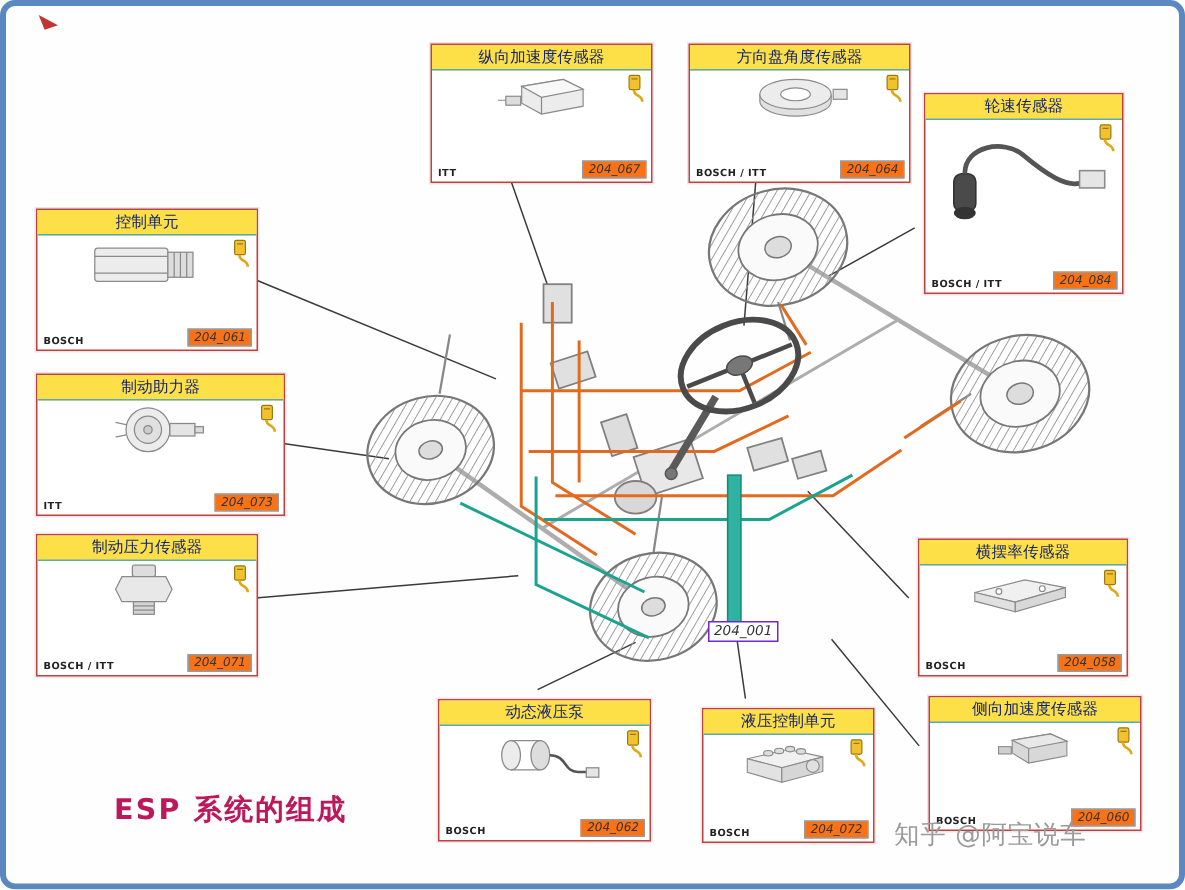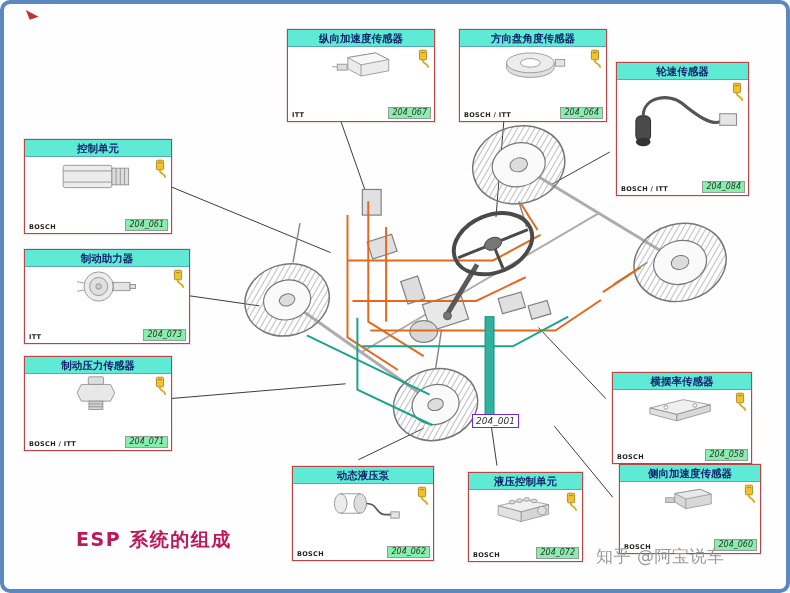--- a/index.html
+++ b/index.html
@@ -7,35 +7,35 @@
     position:relative;width:790px;height:593px;box-sizing:border-box;
     border:4px solid #5b88c0;border-radius:10px;background:#fefefe;overflow:hidden;
   }
   .scene{position:absolute;inset:0;width:100%;height:100%;}
   .callout{
     position:absolute;box-sizing:border-box;background:#fff;
     border:1.5px solid #b84444;display:flex;flex-direction:column;
     box-shadow:0 0 0 1px rgba(184,68,68,.15);
   }
   .ctitle{
-    height:16px;line-height:16px;flex:0 0 16px;background:#5eead4;
-    border-bottom:1px solid #58aab4;color:#13246e;font-weight:bold;
+    height:16px;line-height:16px;flex:0 0 16px;background:#fde047;
+    border-bottom:1px solid #58aab4;color:#13246e;font-weight:normal;
     font-size:10.5px;text-align:center;white-space:nowrap;overflow:hidden;
   }
   .cbody{position:relative;flex:1;overflow:hidden;}
   .cbody > svg.illus{position:absolute;inset:0;width:100%;height:100%;display:block;}
   .marker{position:absolute;top:1px;right:1px;width:16px;height:22px;}
   .marker svg{width:100%;height:100%;display:block;}
   .cfoot{
     flex:0 0 15px;display:flex;justify-content:space-between;align-items:flex-end;
     padding:0 3px 2px 4px;
   }
   .brand{font-size:6.5px;font-weight:700;color:#222;letter-spacing:.3px;margin-top:27px;}
   .part{
-    font-size:8px;font-style:italic;color:#333;background:#86efac;
+    font-size:8px;font-style:italic;color:#333;background:#f97316;
     border:1px solid #999;padding:0 3px;line-height:10px;
   }
   .center-part{
     position:absolute;font-size:9px;font-style:italic;color:#333;
     background:#fff;border:1px solid #6d28d9;padding:0 3px;line-height:12px;
   }
   .main-title{
     position:absolute;left:72px;top:523px;font-size:19px;font-weight:bold;
     color:#be185d;letter-spacing:1.5px;
   }
@@ -304,21 +304,21 @@
             <path d="M7,13 C7,19 14,17 14,23" fill="none" stroke="#e0a818" stroke-width="2.2"></path>
           </svg>
       </span>
     </div>
     <div class="cfoot">
       <span class="brand">BOSCH / ITT</span>
       <span class="part">204_071</span>
     </div>
   </div>
 
-  <div class="callout" style="left:608px;top:368px;width:140px;height:92px">
+  <div class="callout" style="left:608px;top:355px;width:140px;height:92px">
     <div class="ctitle">横摆率传感器</div>
     <div class="cbody">
       <svg class="illus" viewBox="0 0 140 56">
         <g stroke="#8a8a8a" stroke-width="1.2">
           <path d="M20,28 L72,15 L114,23 L62,38 Z" fill="#f0f0f0"></path>
           <path d="M20,28 L62,38 L62,48 L20,37 Z" fill="#e0e0e0"></path>
           <path d="M62,38 L114,23 L114,33 L62,48 Z" fill="#d8d8d8"></path>
           <circle cx="45" cy="27" r="3" fill="#ffffff"></circle>
           <circle cx="90" cy="24" r="3" fill="#ffffff"></circle>
         </g>

